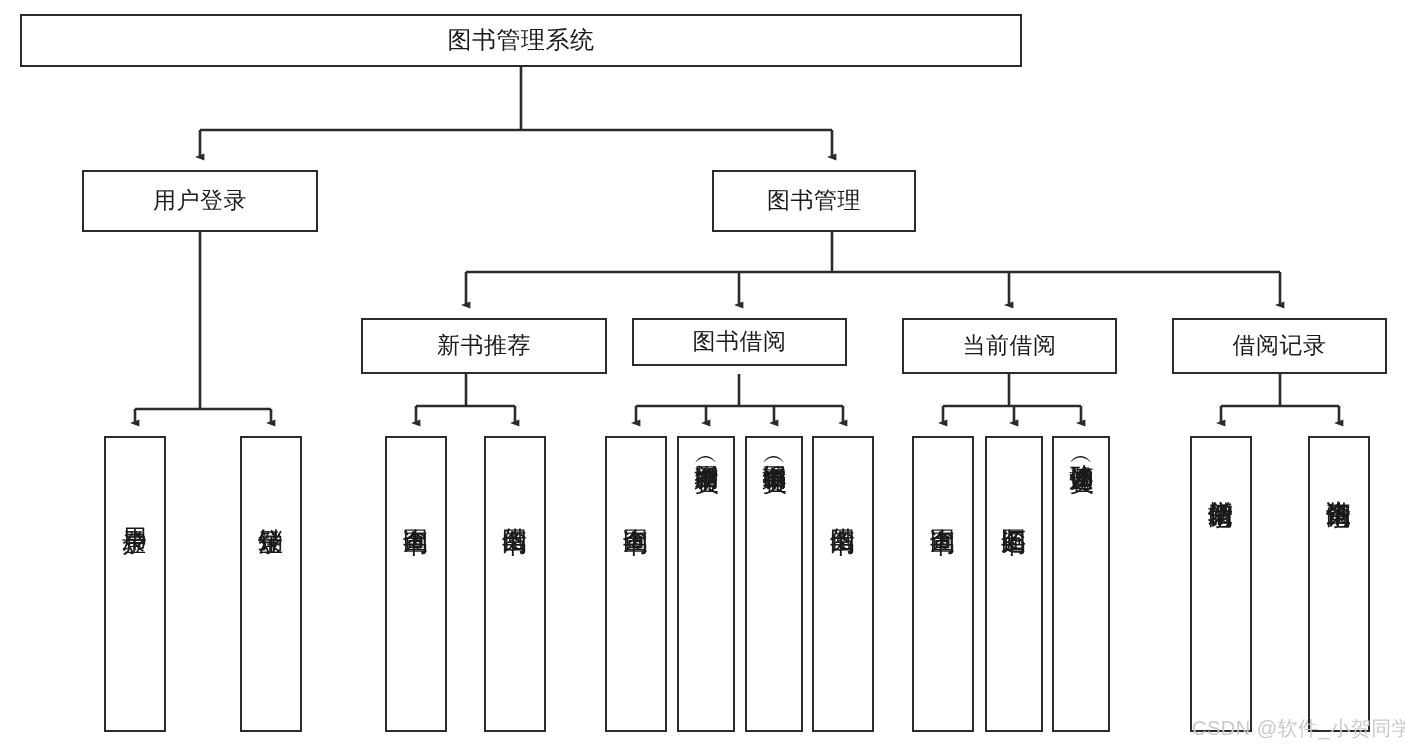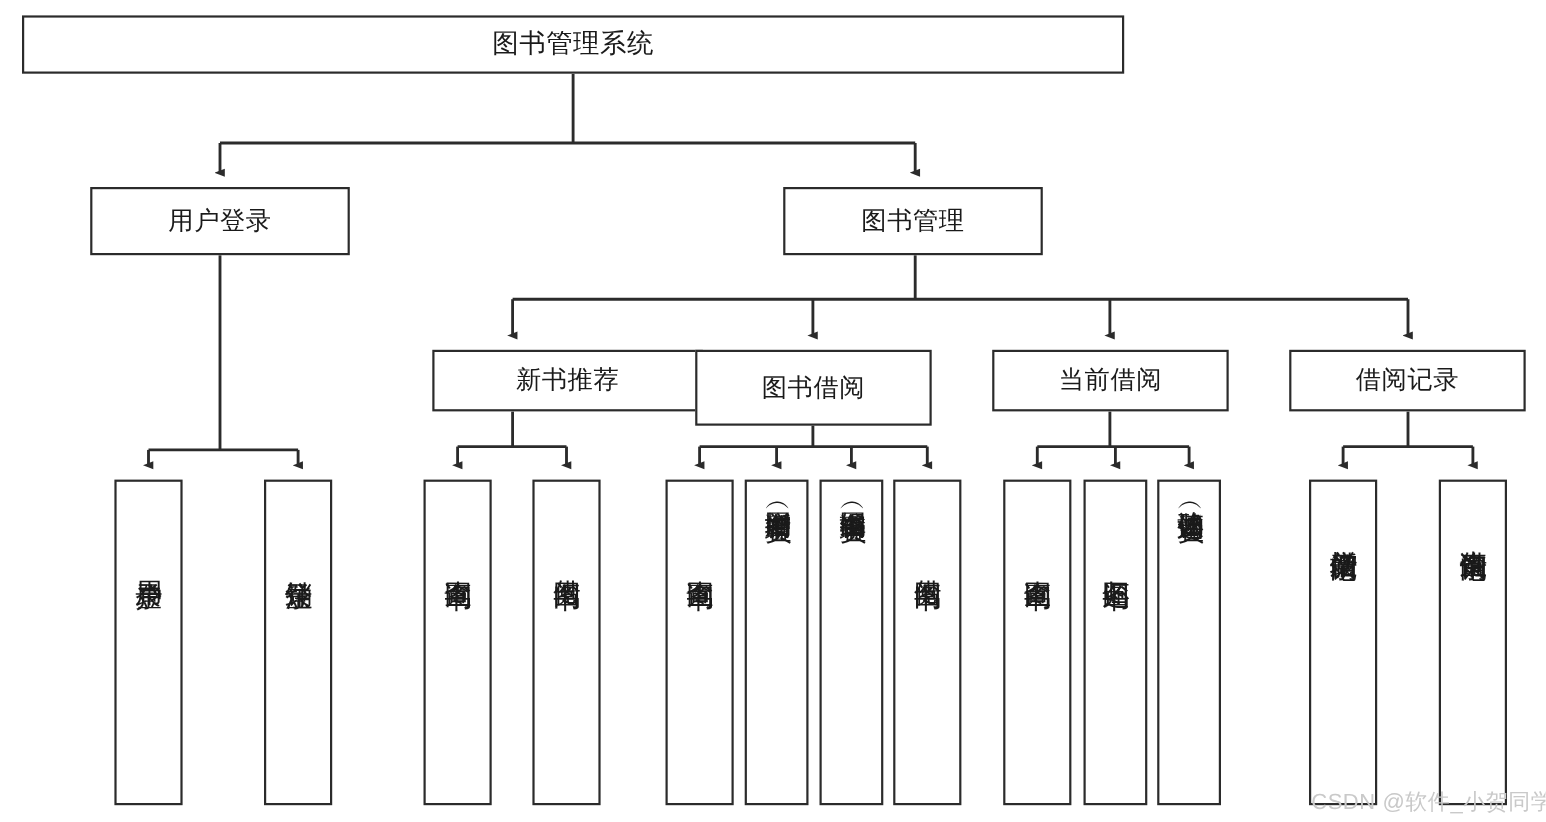--- a/index.html
+++ b/index.html
@@ -130,28 +130,28 @@
     </g>
   </svg>
 
   <div class="node horiz root" style="left:20px; top:14px; width:1002px; height:53px;">
     <span class="label">图书管理系统</span>
   </div>
 
   <div class="node horiz" style="left:82px; top:170px; width:236px; height:62px;">
     <span class="label">用户登录</span>
   </div>
-  <div class="node horiz" style="left:712px; top:170px; width:236px; height:62px;">
+  <div class="node horiz" style="left:712px; top:170px; width:204px; height:62px;">
     <span class="label">图书管理</span>
   </div>
 
-  <div class="node horiz" style="left:361px; top:318px; width:246px; height:56px;margin-left:32px;">
+  <div class="node horiz" style="left:361px; top:318px; width:246px; height:56px;">
     <span class="label">新书推荐</span>
   </div>
-  <div class="node horiz" style="left:632px; top:318px; width:215px; height:69px;">
+  <div class="node horiz" style="left:632px; top:318px; width:215px; height:48px;">
     <span class="label">图书借阅</span>
   </div>
   <div class="node horiz" style="left:1172px; top:318px; width:215px; height:56px;">
     <span class="label">借阅记录</span>
   </div>
   <div class="node horiz" style="left:902px; top:318px; width:215px; height:56px;">
     <span class="label">当前借阅</span>
   </div>
 
   <div class="node vert" style="left:104px; top:436px; width:62px; height:296px; padding-top:70px;">

